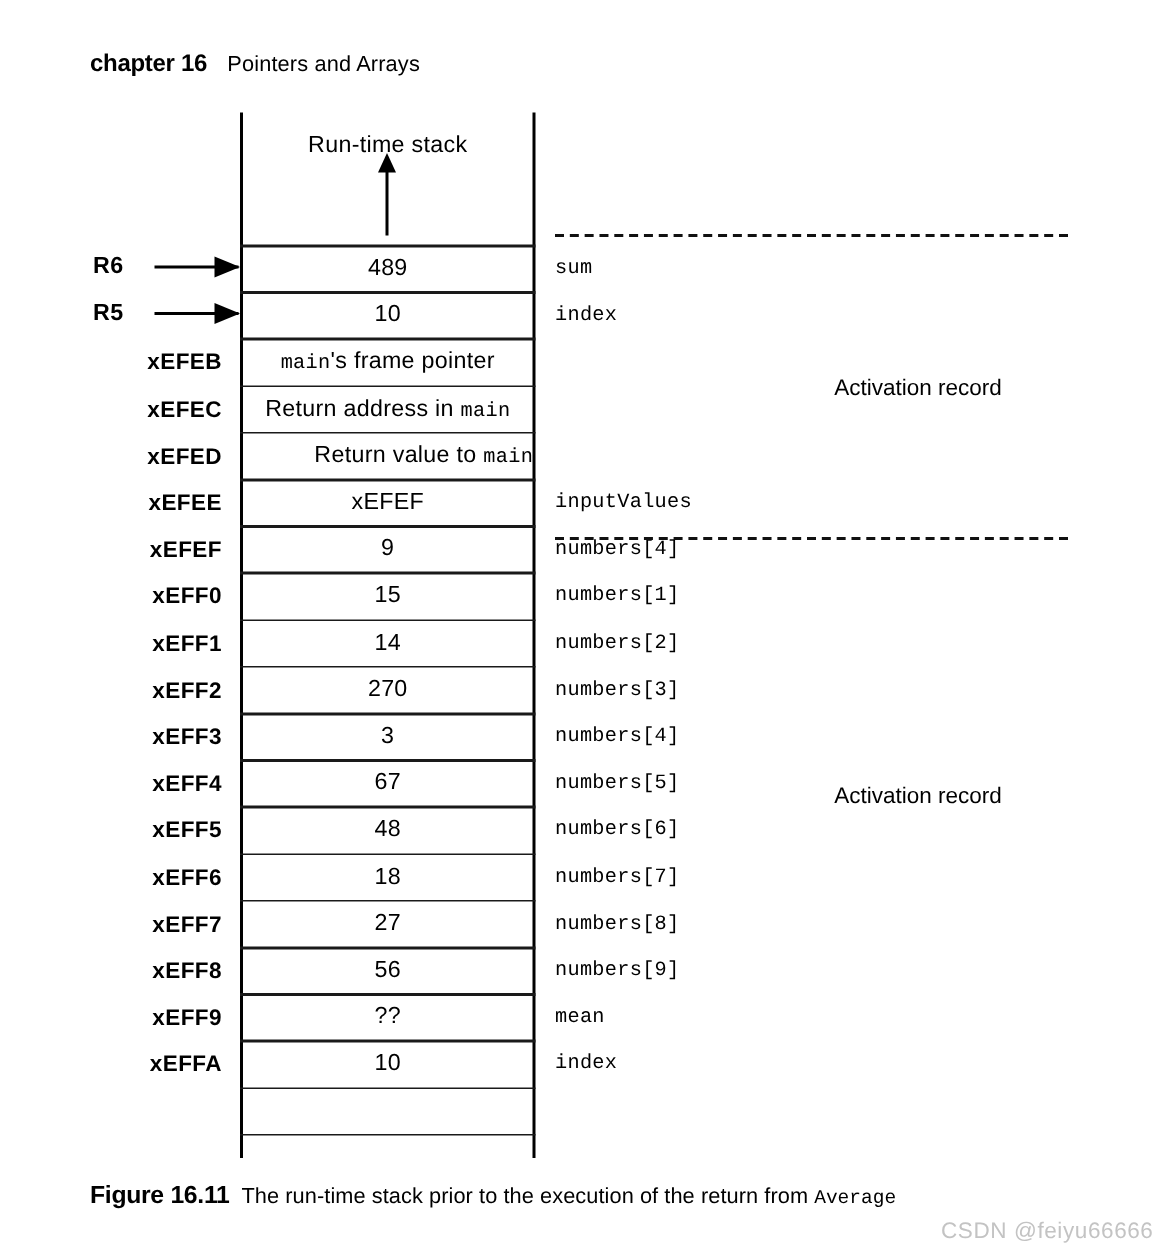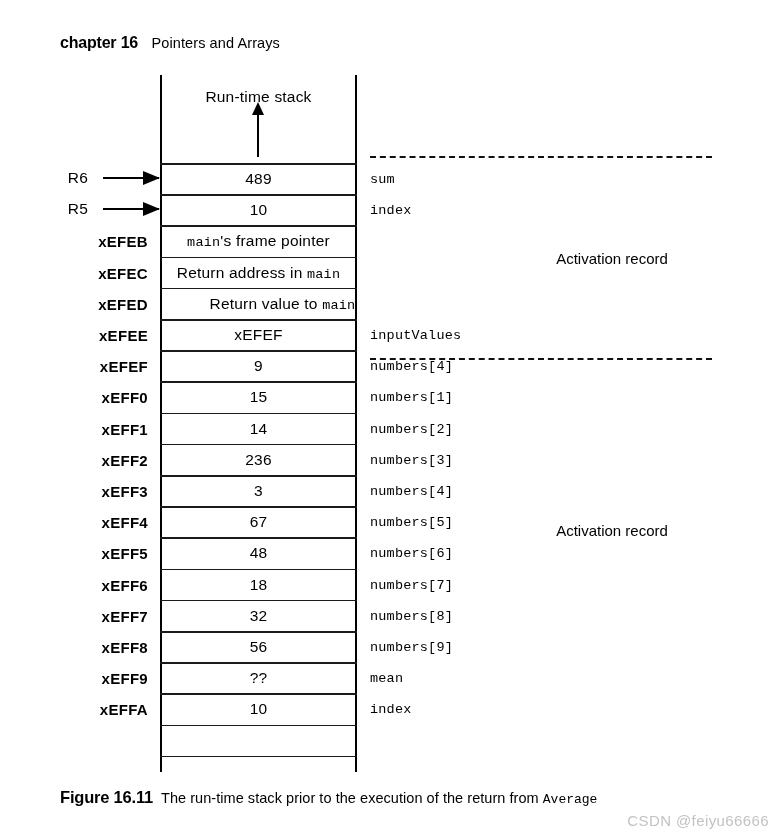--- a/index.html
+++ b/index.html
@@ -91,24 +91,24 @@
   
   .register-pointer {
     position: absolute;
     height: 20px;
     display: flex;
     align-items: center;
     white-space: nowrap;
   }
   .register-pointer .reg-name {
     font-size: 15.5px;
-    font-weight: normal;
+    font-weight: bold;
     letter-spacing: 0.3px;
     width: 32px;
-    text-align: center;
+    text-align: left;
   }
   .register-pointer .reg-arrow {
     position: relative;
     margin-left: 9px;
     width: 56px;
     height: 2px;
     background: #000000;
   }
   .register-pointer .reg-arrow::after {
     content: "";
@@ -271,26 +271,26 @@
 <div id="values-layer">
     <div class="cell-value" style="top: 170px;">489</div>
     <div class="cell-value" style="top: 201.2px;">10</div>
     <div class="cell-value" style="top: 232.4px;"><span class="mono-inline">main</span><span>'s frame pointer</span></div>
     <div class="cell-value" style="top: 263.6px;"><span>Return address in </span><span class="mono-inline">main</span></div>
     <div class="cell-value" style="top: 294.8px; margin-left: 24px;"><span>Return value to </span><span class="mono-inline">main</span></div>
     <div class="cell-value" style="top: 326px;">xEFEF</div>
     <div class="cell-value" style="top: 357.2px;">9</div>
     <div class="cell-value" style="top: 388.4px;">15</div>
     <div class="cell-value" style="top: 419.6px;">14</div>
-    <div class="cell-value" style="top: 450.8px;">236</div>
+    <div class="cell-value" style="top: 450.8px;">270</div>
     <div class="cell-value" style="top: 482px;">3</div>
     <div class="cell-value" style="top: 513.2px;">67</div>
     <div class="cell-value" style="top: 544.4px;">48</div>
     <div class="cell-value" style="top: 575.6px;">18</div>
-    <div class="cell-value" style="top: 606.8px;">32</div>
+    <div class="cell-value" style="top: 606.8px;">27</div>
     <div class="cell-value" style="top: 638px;">56</div>
     <div class="cell-value" style="top: 669.2px;">??</div>
     <div class="cell-value" style="top: 700.4px;">10</div>
   </div>
 <div id="varlabels-layer">
     <div class="var-label" style="top: 172px;">sum</div>
     <div class="var-label" style="top: 203.2px;">index</div>
     <div class="var-label" style="top: 328px;">inputValues</div>
     <div class="var-label" style="top: 359.2px;">numbers[4]</div>
     <div class="var-label" style="top: 390.4px;">numbers[1]</div>

